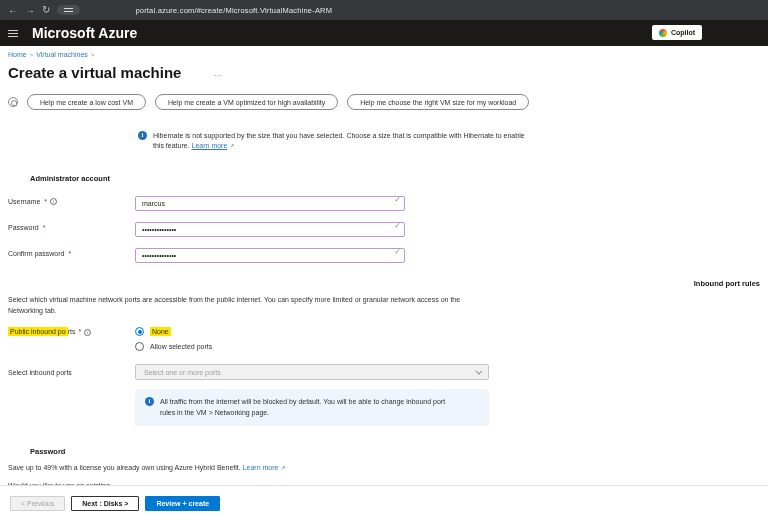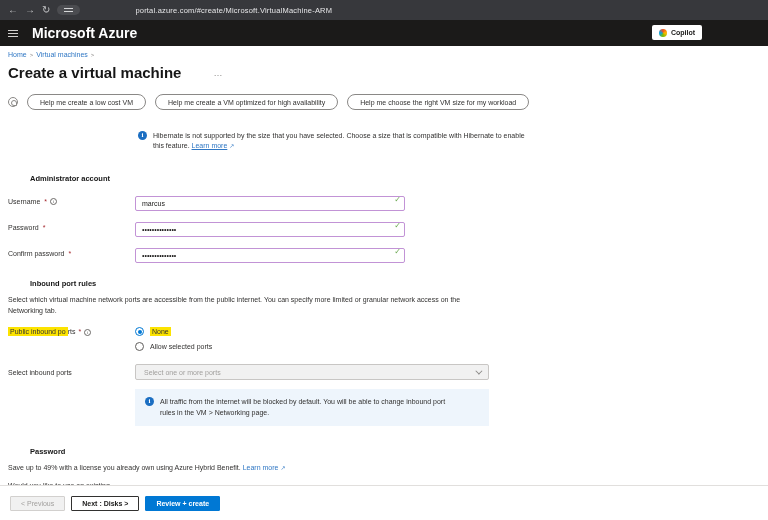--- a/index.html
+++ b/index.html
@@ -78,21 +78,21 @@
   .req { color:#a4262c; margin-left:1px; }
   .info-o { width:7px; height:7px; border:1px solid #6b6967; border-radius:50%;
     color:#6b6967; font-size:5px; line-height:6px; text-align:center; flex:0 0 auto;
     font-family:"Liberation Serif",serif; }
   .input-wrap { position:relative; width:270px; }
   .input-wrap input { width:270px; height:15px; border:1px solid #c293d6; border-radius:2px;
     font-size:7px; color:#1b1a19; padding:0 14px 0 6px; outline:none;
     font-family:"Liberation Sans",sans-serif; }
   .valid-check { position:absolute; right:4px; top:3px; color:#6aa84f; font-size:8px; }
 
-  .inbound-heading { margin-top:16px; }
+  .inbound-heading { margin-top:16px;text-align:right; }
   .section-desc { font-size:7px; line-height:1.5; color:#323130; max-width:486px;
     margin-top:7px; }
   .radio-grid { display:grid; grid-template-columns:127px 392px; margin-top:11px; }
   .radio-col { display:flex; flex-direction:column; gap:6px; }
   .radio-row { display:flex; align-items:center; gap:6px; cursor:pointer; }
   .radio { width:9px; height:9px; border-radius:50%; flex:0 0 auto; background:#fff; }
   .radio.sel { border:1px solid #0078d4; position:relative; }
   .radio.sel::after { content:""; position:absolute; left:1.5px; top:1.5px; width:4px;
     height:4px; border-radius:50%; background:#0078d4; }
   .radio.unsel { border:1px solid #605e5c; }

